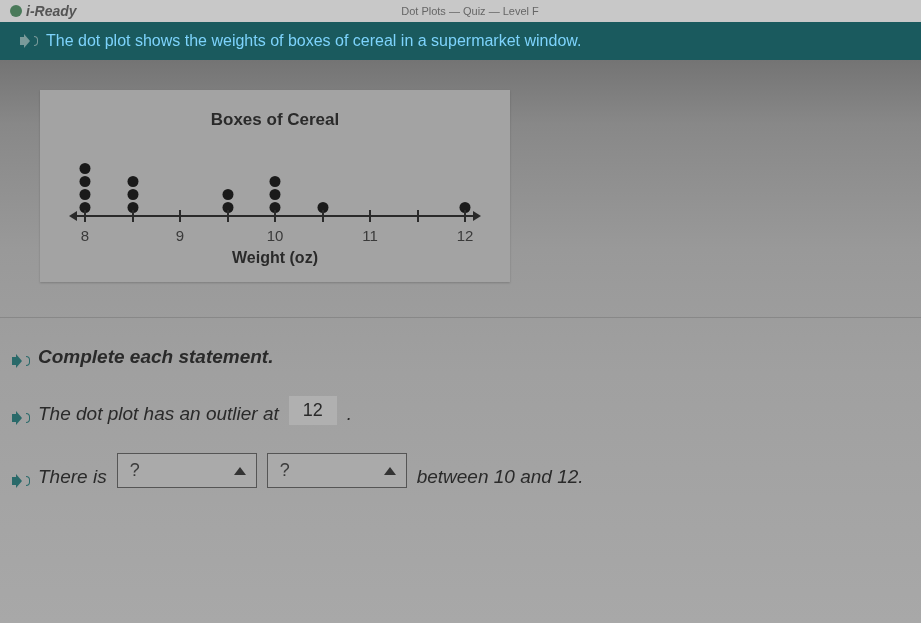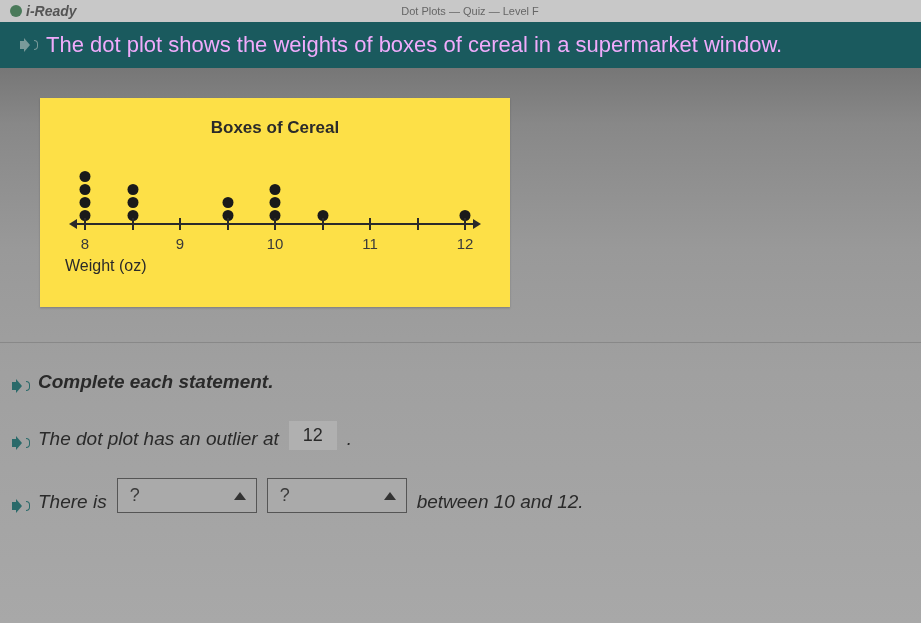--- a/index.html
+++ b/index.html
@@ -89,30 +89,30 @@
       width: 4px;
       height: 10px;
       border: 1px solid currentColor;
       border-left: none;
       border-radius: 0 6px 6px 0;
     }
     .header-bar .speaker-icon {
       color: #7a9a9a;
     }
     .header-text {
-      color: #f0abfc;
-      font-size: 22px;
+      color: #7dd3fc;
+      font-size: 16px;
     }
     .content {
       padding: 30px 40px 20px 40px;
     }
     .chart-box {
-      background: #fde047;
+      background: #a3a3a3;
       width: 470px;
-      padding: 20px 25px 32px 25px;
+      padding: 20px 25px 15px 25px;
       box-shadow: 0 1px 2px rgba(0,0,0,0.2);
     }
     .chart-title {
       text-align: center;
       color: #2a2a2a;
       font-size: 17px;
       font-weight: bold;
       margin-bottom: 5px;
     }
     .dot-plot {
@@ -182,23 +182,24 @@
       transform: translateX(-50%);
     }
     .tick-label {
       position: absolute;
       top: 12px;
       transform: translateX(-50%);
       color: #3a3a3a;
       font-size: 15px;
     }
     .x-axis-label {
+      text-align: center;
       color: #2a2a2a;
       font-size: 16px;
-      font-weight: normal;
+      font-weight: bold;
       margin-top: 32px;
     }
     .divider {
       border: none;
       border-top: 1px solid #888;
       margin-top: 35px;
       margin-left: -40px;
       margin-right: -40px;
     }
     .statement-row {

